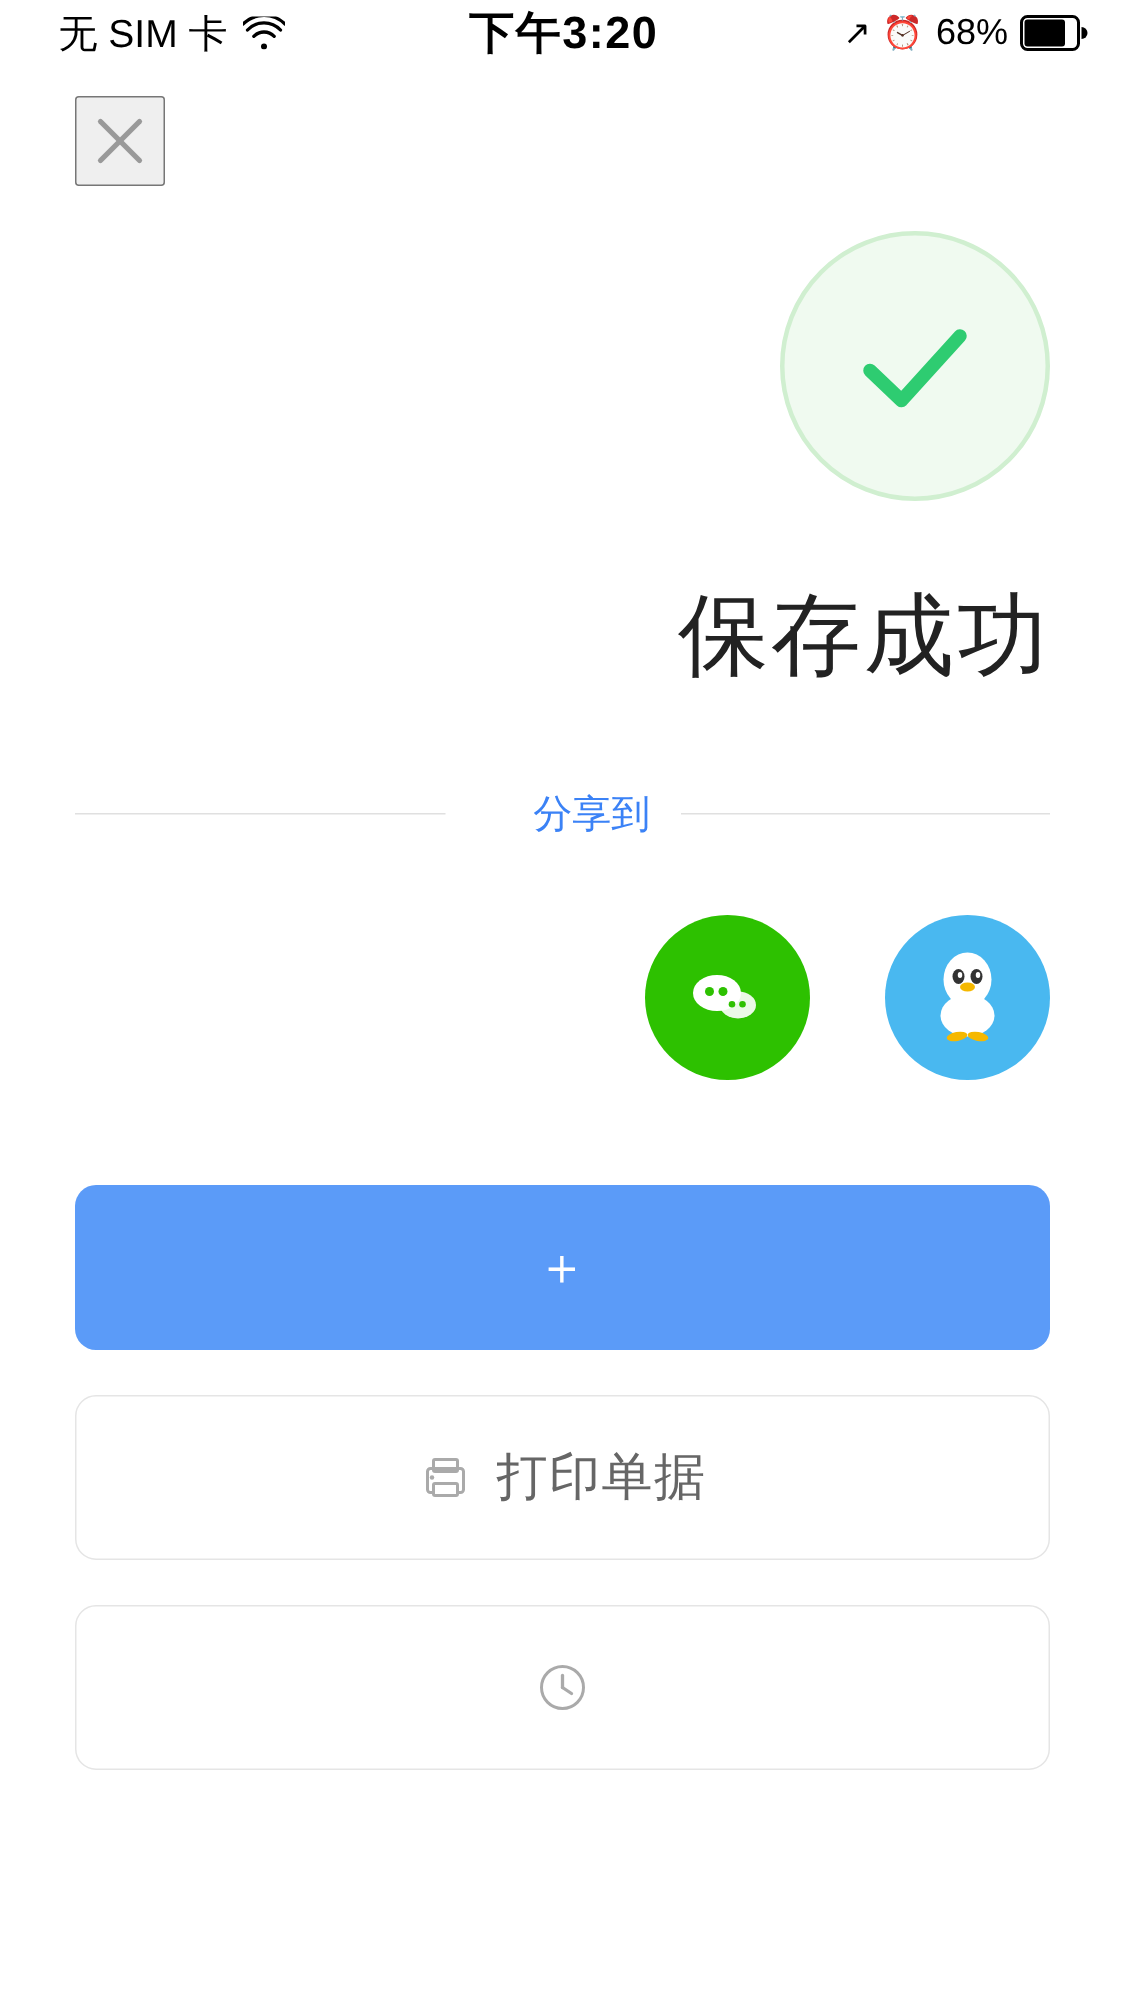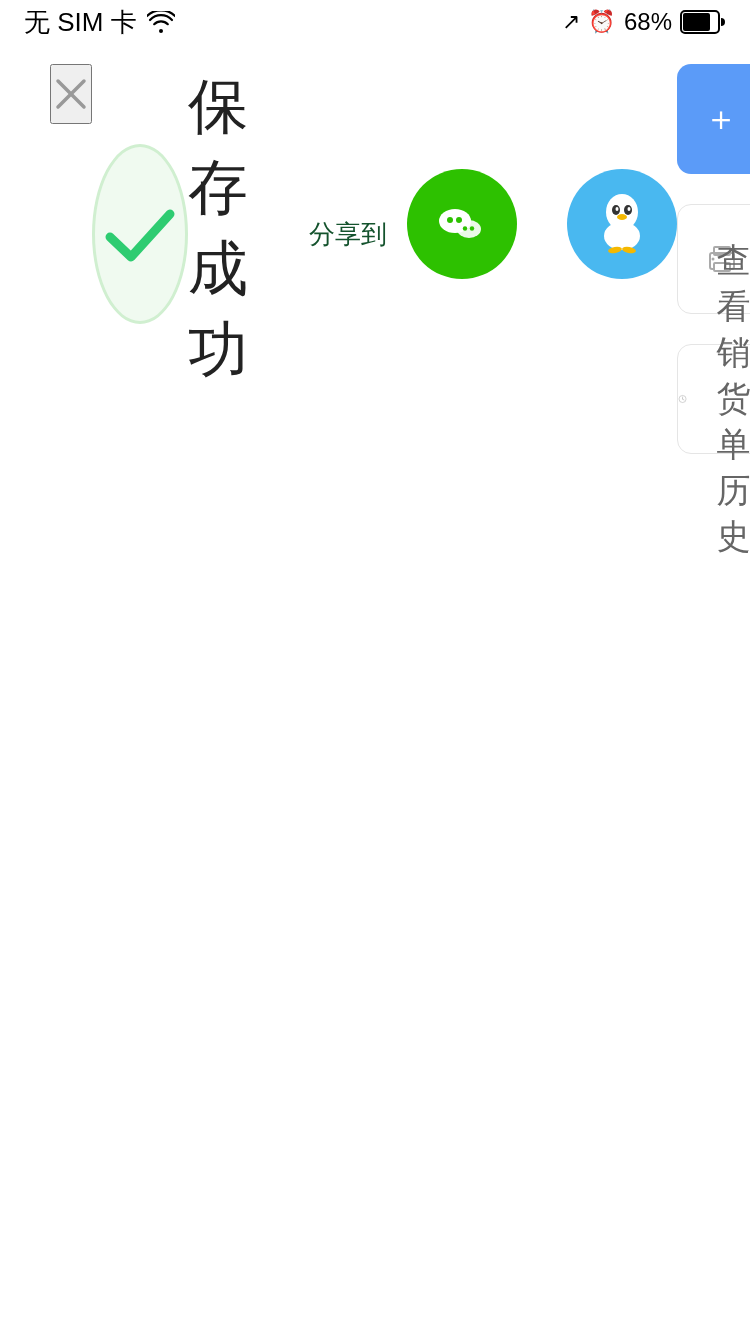--- a/index.html
+++ b/index.html
@@ -25,20 +25,21 @@
       font-size: 28px;
       font-weight: 500;
       color: #000;
     }
 
     .status-left {
       display: flex;
       align-items: center;
       gap: 10px;
       font-size: 26px;
+      margin-left: 15px;
     }
 
     .status-center {
       font-size: 30px;
       font-weight: 600;
       letter-spacing: 1px;
     }
 
     .status-right {
       display: flex;
@@ -52,21 +53,22 @@
       height: 22px;
       display: inline-block;
     }
 
     
     .main-content {
       width: 100%;
       padding: 0 50px;
       padding-top: 20px;
       display: flex;
-      align-items: center;
+      flex-direction: column;
+      align-items: flex-end;
     }
 
     
     .close-btn {
       align-self: flex-start;
       width: 60px;
       height: 60px;
       display: flex;
       align-items: center;
       justify-content: center;
@@ -116,21 +118,21 @@
     }
 
     .divider-line {
       flex: 1;
       height: 1px;
       background: #e0e0e0;
     }
 
     .divider-label {
       font-size: 26px;
-      color: #14532d;
+      color: #3b82f6;
       white-space: nowrap;
       margin-left: 39px;
     }
 
     
     .share-icons-row {
       display: flex;
       gap: 50px;
       align-items: center;
       margin-bottom: 70px;
@@ -199,20 +201,21 @@
 <div class="status-bar">
   <div class="status-left">
     <span>无 SIM 卡</span>
     <svg class="wifi-icon" viewBox="0 0 28 22" fill="none" xmlns="http://www.w3.org/2000/svg">
       <path d="M14 18a2 2 0 1 1 0 4 2 2 0 0 1 0-4z" fill="#000"></path>
       <path d="M7.2 13.2a9.5 9.5 0 0 1 13.6 0" stroke="#000" stroke-width="2.2" stroke-linecap="round" fill="none"></path>
       <path d="M3 9a15 15 0 0 1 22 0" stroke="#000" stroke-width="2.2" stroke-linecap="round" fill="none"></path>
       <path d="M0 5a20 20 0 0 1 28 0" stroke="#000" stroke-width="2.2" stroke-linecap="round" fill="none"></path>
     </svg>
   </div>
+  <div class="status-center">下午3:20</div>
   <div class="status-right">
     <span style="font-size:22px;">↗</span>
     <span style="font-size:22px;">⏰</span>
     <span style="font-size:24px;">68%</span>
     <svg width="46" height="24" viewBox="0 0 46 24" fill="none" xmlns="http://www.w3.org/2000/svg">
       <rect x="1" y="1" width="38" height="22" rx="4" stroke="#000" stroke-width="2" fill="none"></rect>
       <rect x="3" y="3" width="27" height="18" rx="2" fill="#000"></rect>
       <path d="M41 8v8a4 4 0 0 0 0-8z" fill="#000"></path>
     </svg>
   </div>
@@ -281,25 +284,25 @@
       <span class="btn-icon">＋</span>
     </button>
 
     <button class="action-btn btn-secondary">
       <svg width="36" height="36" viewBox="0 0 36 36" fill="none" xmlns="http://www.w3.org/2000/svg">
         <rect x="6" y="12" width="24" height="16" rx="2" stroke="#aaa" stroke-width="2" fill="none"></rect>
         <rect x="10" y="6" width="16" height="8" rx="1" stroke="#aaa" stroke-width="2" fill="none"></rect>
         <rect x="10" y="22" width="16" height="8" rx="1" fill="#fff" stroke="#aaa" stroke-width="2"></rect>
         <circle cx="9" cy="18" r="1.5" fill="#aaa"></circle>
       </svg>
+      <span>打印单据</span>
     </button>
 
     <button class="action-btn btn-secondary">
       <svg width="36" height="36" viewBox="0 0 36 36" fill="none" xmlns="http://www.w3.org/2000/svg">
         <circle cx="18" cy="18" r="14" stroke="#aaa" stroke-width="2" fill="none"></circle>
         <line x1="18" y1="10" x2="18" y2="18" stroke="#aaa" stroke-width="2.2" stroke-linecap="round"></line>
         <line x1="18" y1="18" x2="24" y2="22" stroke="#aaa" stroke-width="2.2" stroke-linecap="round"></line>
       </svg>
-      <span>查看销货单历史</span>
     </button>
 
   </div>
 </div>
 
 </body></html>

